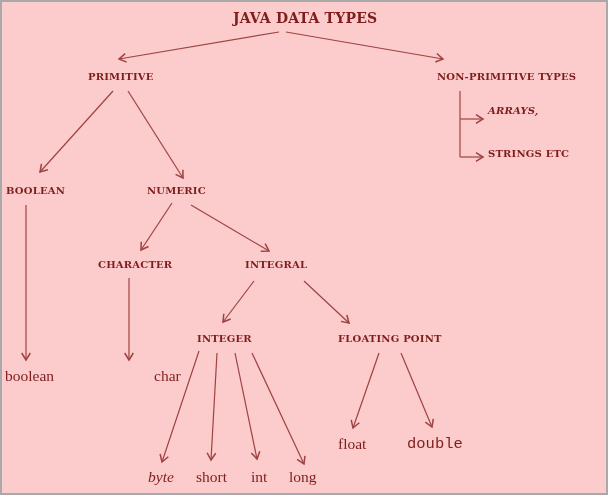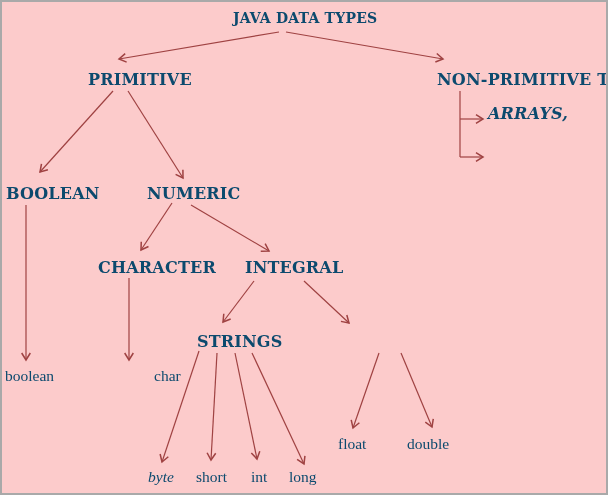--- a/index.html
+++ b/index.html
@@ -15,28 +15,28 @@
     background: #fccbcb;
     border: 2px solid #a9a9a9;
     overflow: hidden;
   }
   .edges {
     position: absolute; left: 0; top: 0;
     width: 604px; height: 491px;
   }
   .node {
     position: absolute;
-    color: #0c4a6e;
+    color: #7f1d1d;
     white-space: nowrap;
     line-height: 1.05;
   }
   .cat {
     font-family: "DejaVu Serif", "Liberation Serif", serif;
     font-weight: bold;
-    font-size: 16px;
+    font-size: 10px;
     letter-spacing: 0.2px;
   }
   .leaf {
     font-family: "Liberation Serif", serif;
     font-weight: normal;
     font-size: 15.5px;
   }
   .title-node { font-size: 14px; }
 </style>
 </head>
@@ -74,41 +74,43 @@
   </svg>
 
   <div class="node cat title-node" style="left:231px; top:9px;">JAVA DATA TYPES</div>
 
   <div class="node cat" style="left:86px; top:70px;">PRIMITIVE</div>
 
   <div class="node cat" style="left:435px; top:70px;">NON-PRIMITIVE TYPES</div>
 
   <div class="node cat" style="left:486px; top:104px;font-style:italic;">ARRAYS,</div>
 
+  <div class="node cat" style="left:486px; top:147px;">STRINGS ETC</div>
 
   <div class="node cat" style="left:4px; top:184px;">BOOLEAN</div>
 
   <div class="node cat" style="left:145px; top:184px;">NUMERIC</div>
 
   <div class="node cat" style="left:96px; top:258px;">CHARACTER</div>
 
   <div class="node cat" style="left:243px; top:258px;">INTEGRAL</div>
 
-  <div class="node cat" style="left:195px; top:332px;">STRINGS</div>
+  <div class="node cat" style="left:195px; top:332px;">INTEGER</div>
 
+  <div class="node cat" style="left:336px; top:332px;">FLOATING POINT</div>
 
   <div class="node leaf" style="left:3px; top:366px;">boolean</div>
 
   <div class="node leaf" style="left:112px; top:366px;margin-left:40px;">char</div>
 
   <div class="node leaf" style="left:146px; top:467px;font-style:italic;">byte</div>
 
   <div class="node leaf" style="left:194px; top:467px;">short</div>
 
   <div class="node leaf" style="left:249px; top:467px;text-align:right;">int</div>
 
   <div class="node leaf" style="left:287px; top:467px;">long</div>
 
   <div class="node leaf" style="left:336px; top:434px;">float</div>
 
-  <div class="node leaf" style="left:405px; top:434px;">double</div>
+  <div class="node leaf" style="left:405px; top:434px;font-family:Liberation Mono, monospace;">double</div>
 
 </div>
 
 </body></html>

